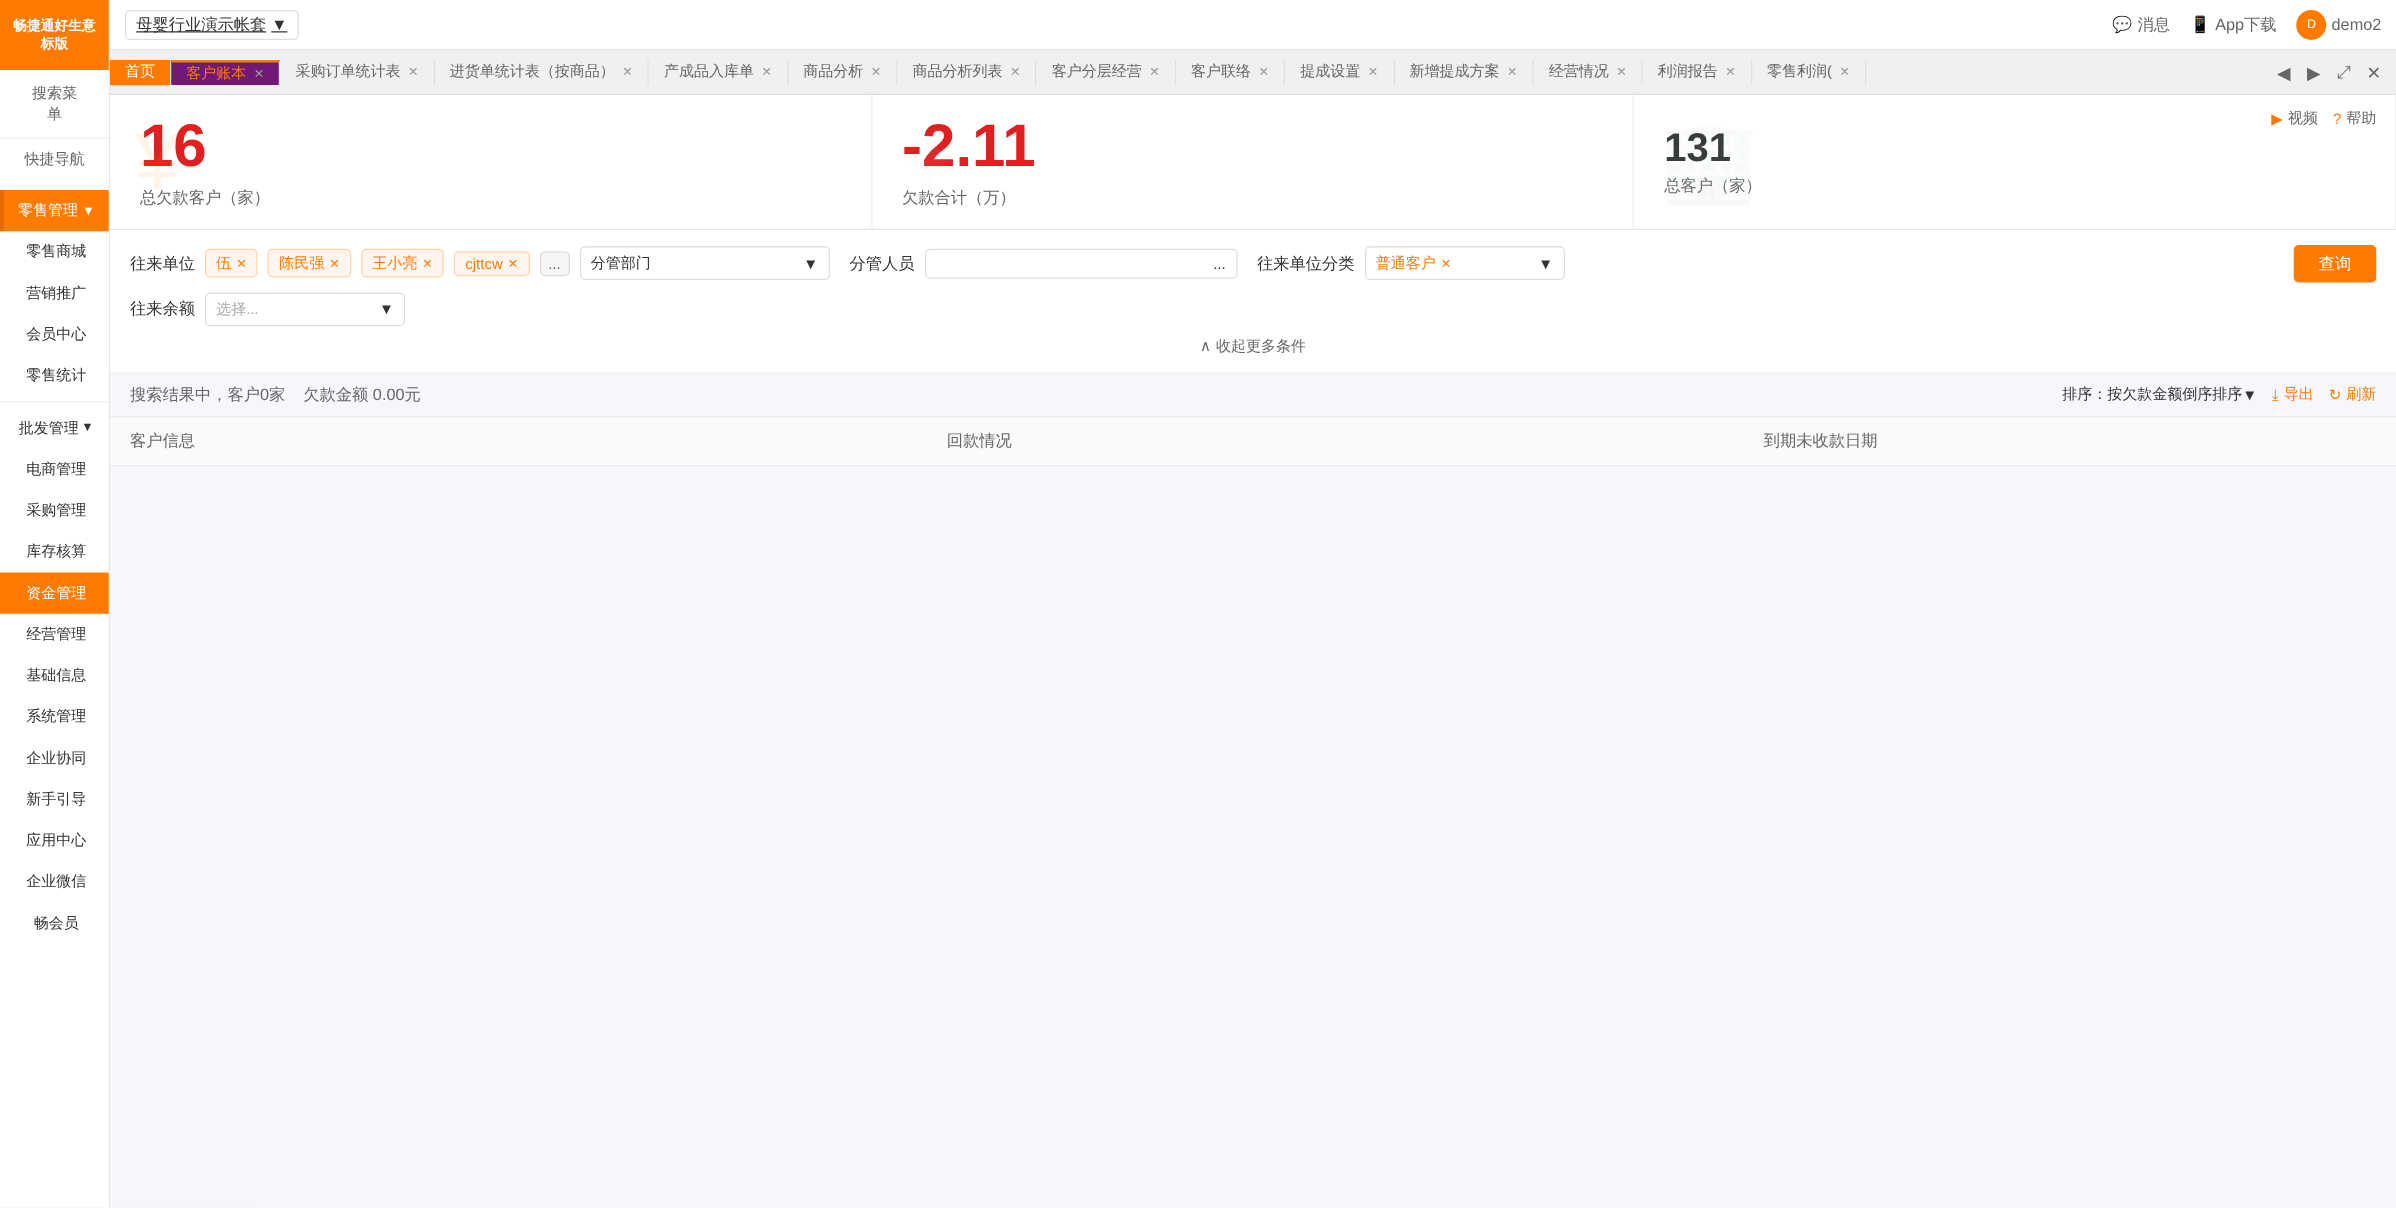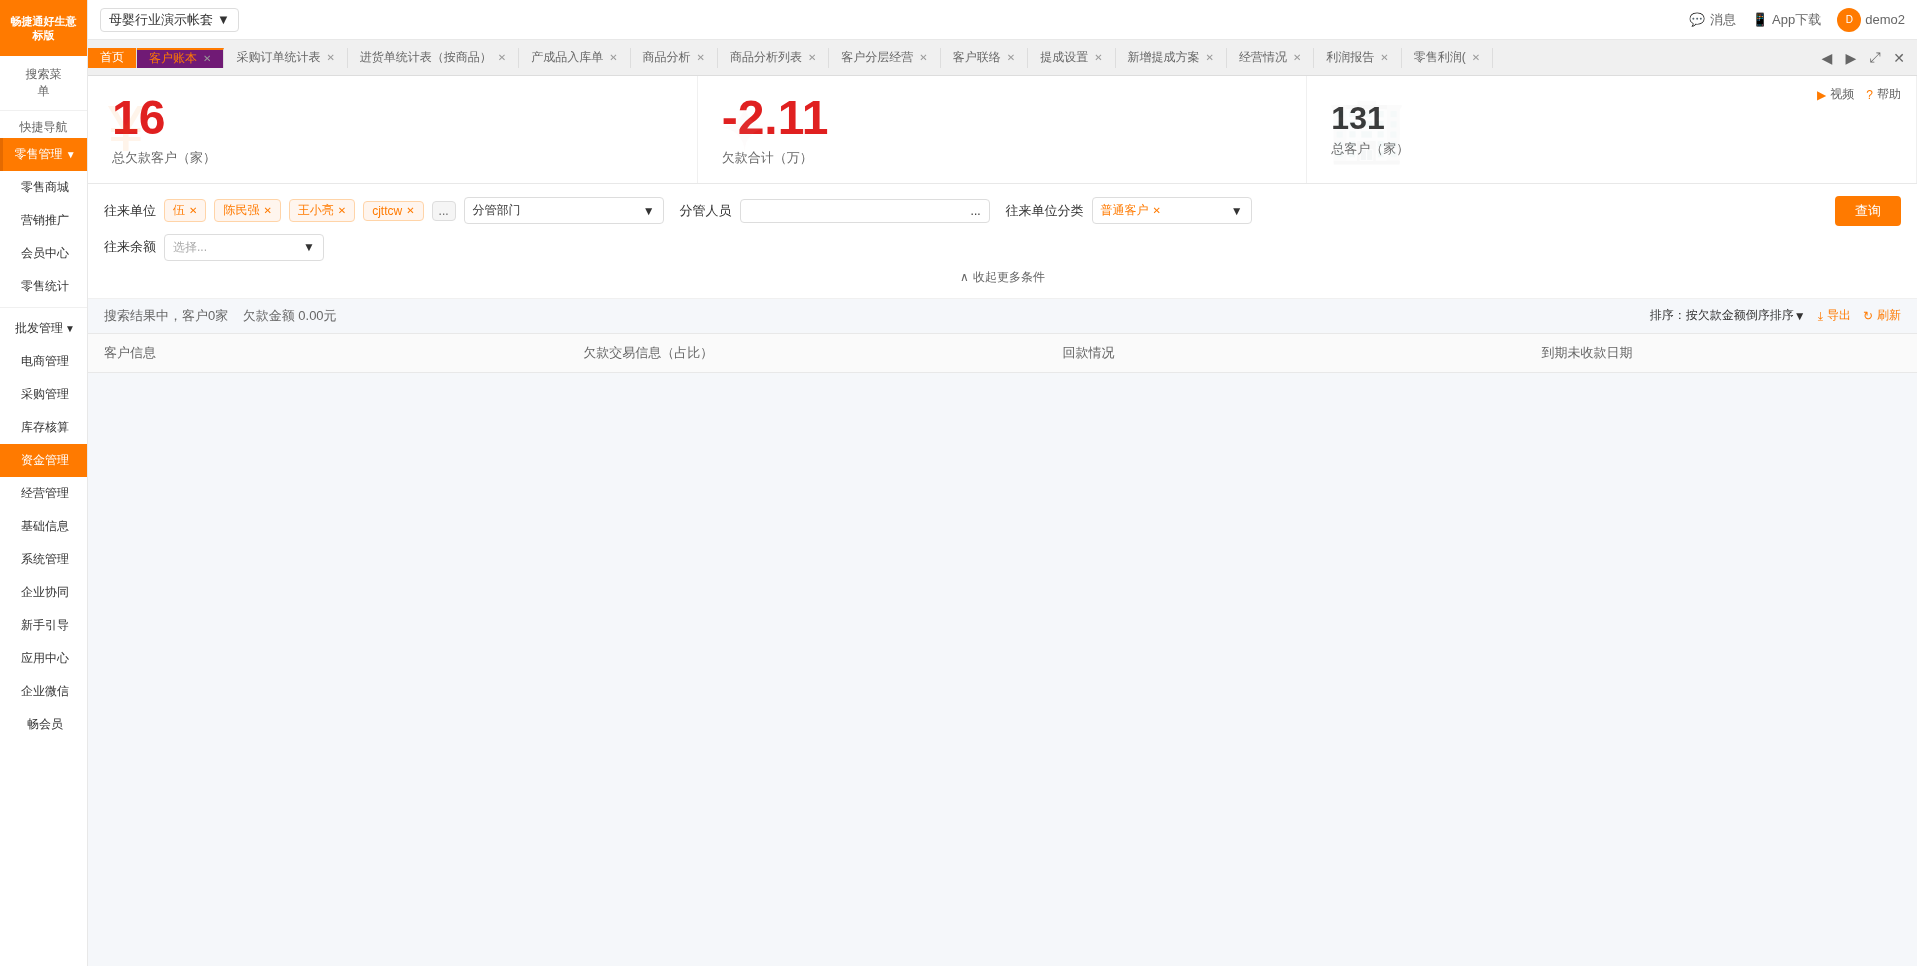--- a/index.html
+++ b/index.html
@@ -4,32 +4,32 @@
   <style>
     * { box-sizing: border-box; margin: 0; padding: 0; }
     body { font-family: 'Microsoft YaHei', Arial, sans-serif; font-size: 13px; background: #f5f5f5; color: #333; display: flex; height: 100vh; overflow: hidden; }
 
     
     .sidebar { width: 88px; background: #fff; border-right: 1px solid #e8e8e8; display: flex; flex-direction: column; flex-shrink: 0; }
     .sidebar-logo { background: #ff7a00; padding: 10px 8px; display: flex; flex-direction: column; align-items: center; justify-content: center; height: 56px; }
     .sidebar-logo-text { color: #fff; font-size: 11px; font-weight: bold; text-align: center; line-height: 1.3; }
     .sidebar-search { padding: 10px 24px; border-bottom: 1px solid #f0f0f0; }
     .sidebar-search-label { font-size: 12px; color: #666; text-align: center; cursor: pointer; }
-    .sidebar-nav-label { padding: 8px 8px 2px; font-size: 12px; color: #666; text-align: center; cursor: pointer; }
+    .sidebar-nav-label { padding: 8px 8px 16px; font-size: 12px; color: #666; text-align: center; cursor: pointer; }
     .sidebar-item { padding: 8px 4px; text-align: center; font-size: 12px; color: #333; cursor: pointer; border-left: 3px solid transparent; }
     .sidebar-item.active { background: #ff7a00; color: #fff; border-left-color: #e56a00; }
     .sidebar-item.has-arrow { display: flex; align-items: center; justify-content: center; gap: 2px; }
     .sidebar-divider { height: 1px; background: #f0f0f0; margin: 4px 0; }
 
     
     .main { flex: 1; display: flex; flex-direction: column; overflow: hidden; }
 
     
     .topbar { height: 40px; background: #fff; border-bottom: 1px solid #e8e8e8; display: flex; align-items: center; padding: 0 12px; gap: 8px; }
-    .topbar-selector { display: flex; align-items: center; gap: 4px; font-size: 13px; color: #333; border: 1px solid #ddd; border-radius: 4px; padding: 2px 8px; cursor: pointer; background: #fff; }
+    .topbar-selector { display: flex; align-items: center; gap: 4px; font-size: 13px; color: #333; border: 1px solid #ddd; border-radius: 4px; padding: 2px 8px; cursor: pointer; background: #fff; text-decoration: underline; }
     .topbar-right { margin-left: auto; display: flex; align-items: center; gap: 16px; font-size: 13px; color: #666; }
     .topbar-right-item { display: flex; align-items: center; gap: 4px; cursor: pointer; }
     .avatar { width: 24px; height: 24px; border-radius: 50%; background: #ff7a00; display: flex; align-items: center; justify-content: center; color: #fff; font-size: 10px; }
 
     
     .tabbar { height: 36px; background: #f0f0f0; display: flex; align-items: center; overflow: hidden; border-bottom: 1px solid #ddd; }
     .tab { display: flex; align-items: center; gap: 4px; padding: 0 12px; height: 20px; font-size: 12px; color: #666; cursor: pointer; border-right: 1px solid #ddd; white-space: nowrap; background: #f0f0f0; flex-shrink: 0; }
     .tab.active { background: #701a75; color: #ff7a00; border-top: 2px solid #ff7a00; }
     .tab-close { color: #999; font-size: 10px; margin-left: 2px; }
     .tab-home { background: #ff7a00; color: #fff; }
@@ -326,23 +326,20 @@
           <span>↻</span>
           <span>刷新</span>
         </div>
       </div>
     </div>
 
     <div class="table-header">
       <div class="col-customer">
         <span>客户信息</span>
       </div>
-      <div class="col-debt">
-        <span>欠款交易信息（占比）</span>
-      </div>
       <div class="col-payment">
         <span>回款情况</span>
       </div>
       <div class="col-date">
         <span>到期未收款日期</span>
       </div>
     </div>
 
 
   </div>

